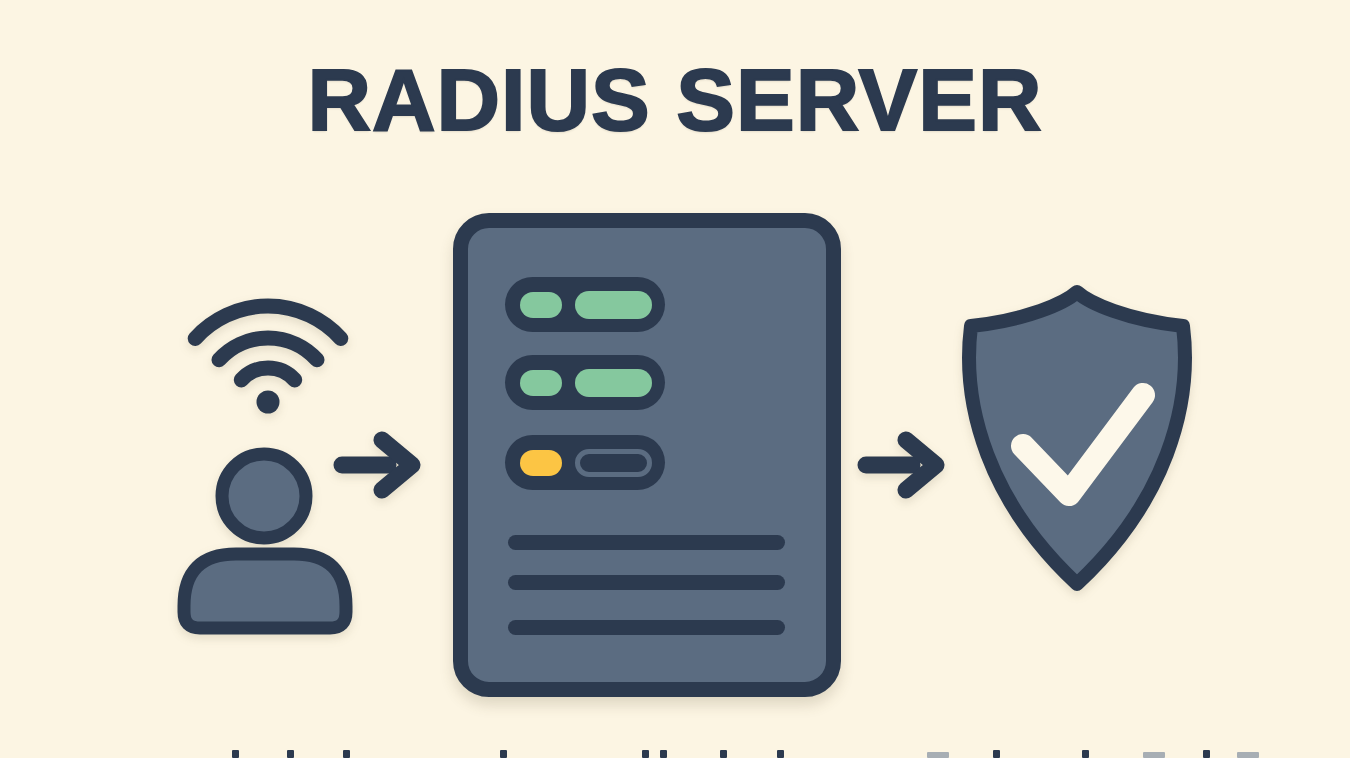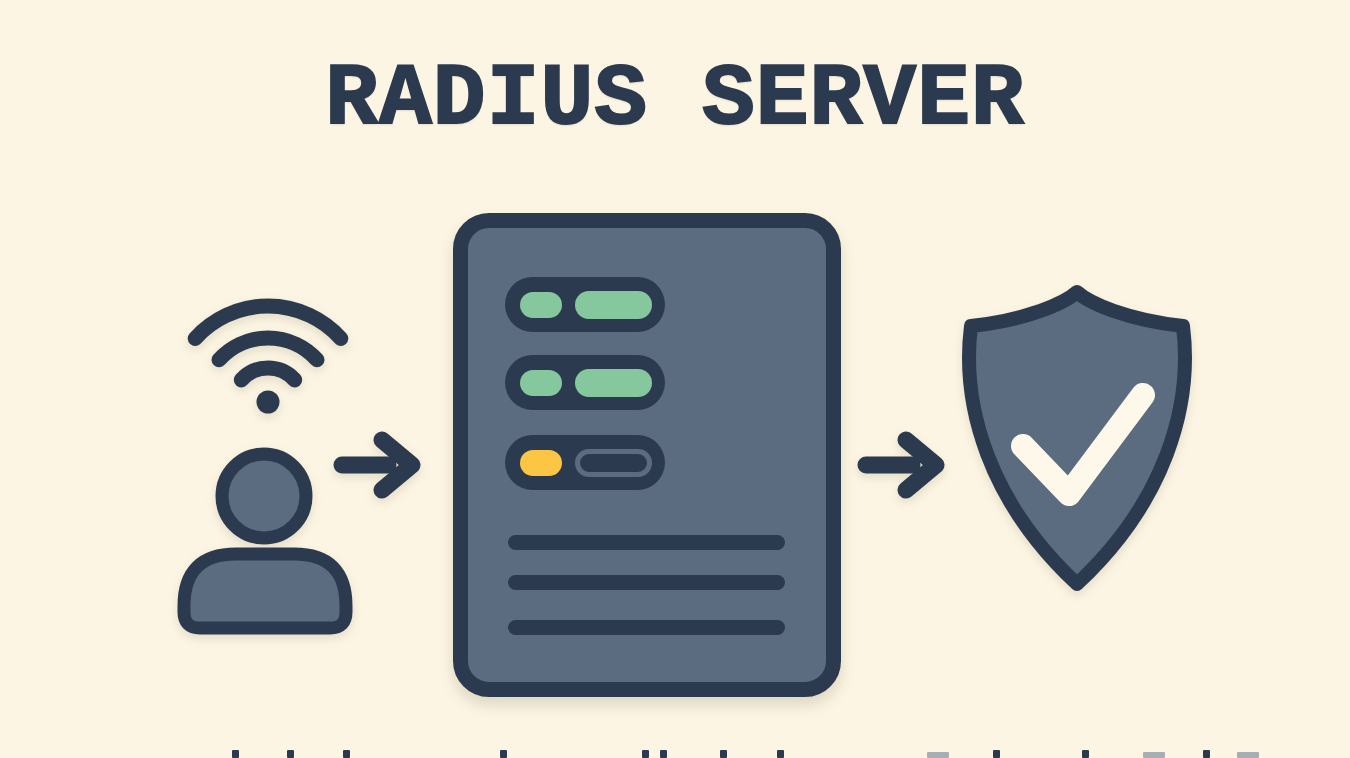--- a/index.html
+++ b/index.html
@@ -1,21 +1,21 @@
 <!DOCTYPE html>
 <html style="--bg: #fcf5e3; --ink: #2c3a4f; --slate: #5b6c81; --green: #85c89e; --yellow: #fcc544; --check: #fdf8ea; --gray: #a7aeb4;"><head>
 <meta charset="utf-8">
 <style>
   html,body{margin:0;padding:0;}
   body{
     width:1350px;height:758px;position:relative;overflow:hidden;
     background:var(--bg,#fcf5e3);
     font-family:"Liberation Sans","DejaVu Sans",sans-serif;
   }
-  .abs{position:absolute;font-family:Liberation Mono, monospace;}
+  .abs{position:absolute;}
   
   .title{
     left:0;top:56px;width:1350px;text-align:center;
     font-size:88px;font-weight:700;letter-spacing:1px;line-height:1;
     color:var(--ink,#2c3a4f);
     -webkit-text-stroke:2px var(--ink,#2c3a4f);
     text-shadow:0 2px 2px rgba(60,50,30,.12);
   }
   
   .icon-wrap svg{display:block;filter:drop-shadow(0 4px 5px rgba(90,80,50,.15));}

